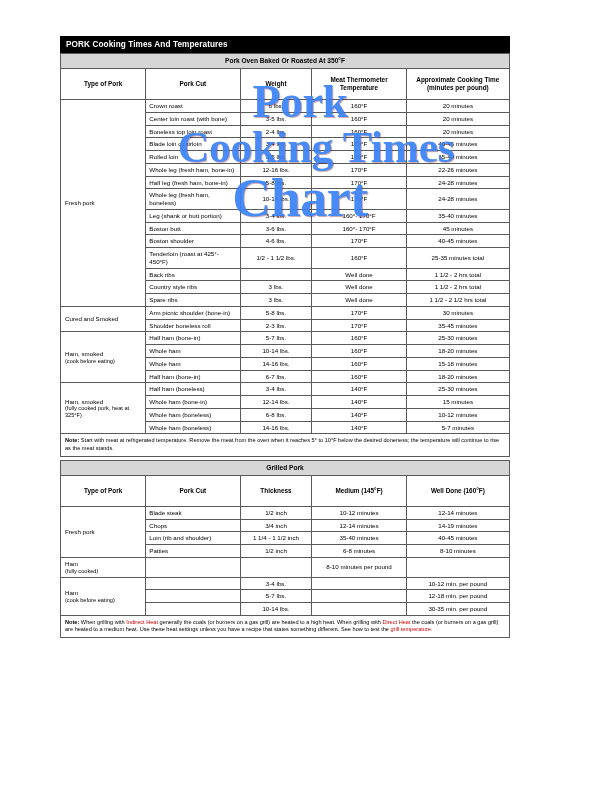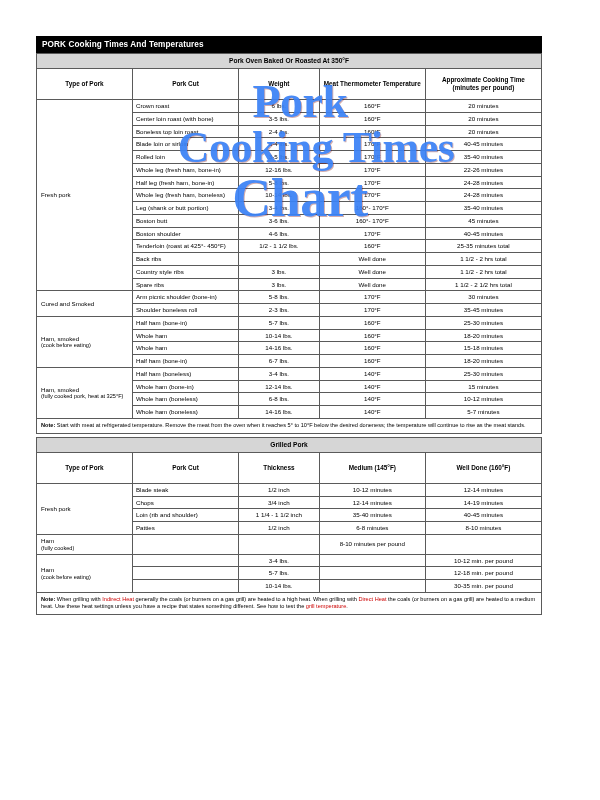--- a/index.html
+++ b/index.html
@@ -12,23 +12,23 @@
   }
   #page {
     position: relative;
     width: 600px;
     height: 800px;
     overflow: hidden;
     background: #ffffff;
   }
   .sheet {
     position: absolute;
-    left: 36px;
+    left: 60px;
     top: 36px;
-    width: 506px;
+    width: 450px;
   }
   .title-bar {
     background: #000000;
     color: #ffffff;
     font-size: 8.2px;
     font-weight: bold;
     padding: 4px 6px;
     letter-spacing: 0.1px;
   }
   table {

